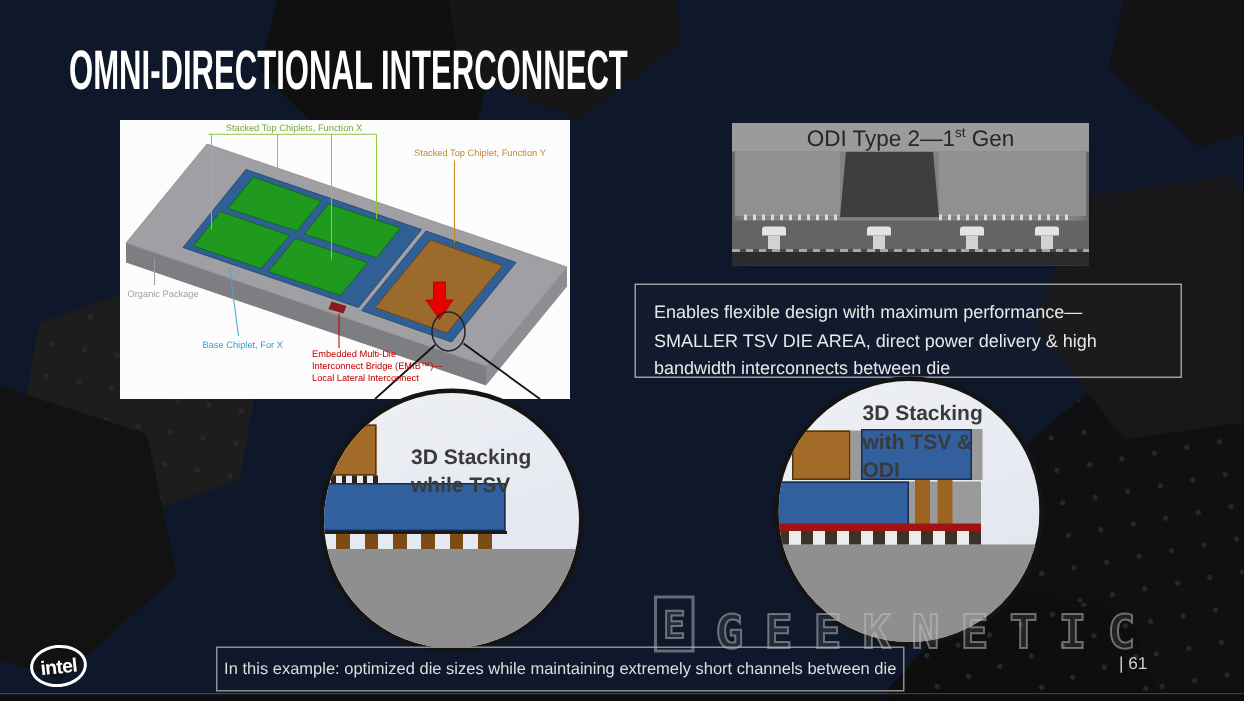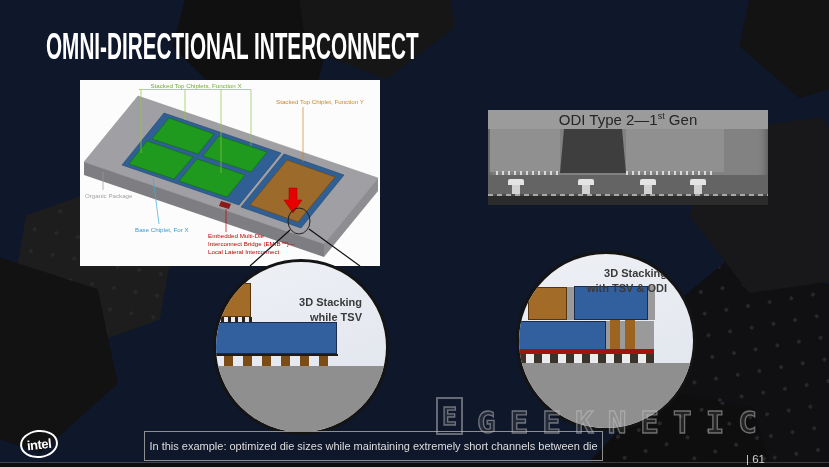--- a/index.html
+++ b/index.html
@@ -30,23 +30,23 @@
     position:absolute; left:46px; top:26px; z-index:10;
     color:#fff; font-size:37px; font-weight:bold; white-space:nowrap;
     transform:scaleX(.56); transform-origin:left top; letter-spacing:0;
   }
 
   
   .pkg-fig{ position:absolute; left:80px; top:80px; width:300px; height:186px;
     background:#fcfcfc; z-index:10; }
 
   
-  .sem{ position:absolute; left:488px; top:82px; width:280px; height:95px;
+  .sem{ position:absolute; left:488px; top:82px; width:238px; height:95px;
     background:#828282; overflow:hidden; z-index:10;
-    box-shadow:inset 0 0 10px rgba(0,0,0,.45);margin-top:28px; }
+    box-shadow:inset 0 0 10px rgba(0,0,0,.45); }
   .sem-topband{position:absolute;left:0;top:0;right:0;height:19px;background:#9b9b9b;}
   .sem-side-l{position:absolute;left:2px;top:19px;width:70px;height:43px;background:#909090;}
   .sem-side-r{position:absolute;left:138px;top:19px;width:98px;height:43px;background:#909090;}
   .sem-die{position:absolute;left:72px;top:19px;width:66px;height:44px;background:#3e3e3e;
     clip-path:polygon(6% 0,94% 0,100% 100%,0 100%);}
   .sem-dots-l{position:absolute;left:8px;top:61px;width:62px;height:4px;
     background:repeating-linear-gradient(90deg,#d8d8d8 0 2px,transparent 2px 6px);}
   .sem-dots-r{position:absolute;left:138px;top:61px;width:90px;height:4px;
     background:repeating-linear-gradient(90deg,#d8d8d8 0 2px,transparent 2px 6px);}
   .sem-mid{position:absolute;left:0;top:65px;right:0;height:20px;background:#646464;}
@@ -62,21 +62,21 @@
 
   
   .info-box{ position:absolute; left:423px; top:189px; width:365px; height:63px;
     border:1px solid #9c9c9c; z-index:10; color:#e8e8e8; font-size:12px;
     line-height:1.55; padding:9px 10px 0 12px; background:rgba(255,255,255,.015); }
 
   
   .callout{ position:absolute; border-radius:50%; border:3px solid #141414;
     background:linear-gradient(160deg,#eef0f5,#dfe3ec); overflow:hidden; z-index:20; }
   .callout > div{ position:absolute; }
-  .co-label{ text-align:right; font-size:11px; font-weight:bold; color:#3a3a3a; line-height:1.35; }
+  .co-label{ text-align:left; font-size:14px; font-weight:bold; color:#3a3a3a; line-height:1.35; }
   .callout-left{ left:213px; top:259px; width:176px; height:176px; }
   .lc-label{ left:58px; top:33px; width:88px; }
   .lc-brown{ left:1px; top:21px; width:34px; height:34px; background:#a26b28; border:1px solid #55360e; }
   .lc-ubump{ left:-2px; top:55px; width:42px; height:5px;
     background:repeating-linear-gradient(90deg,#2e2318 0 3px,transparent 3px 7px); }
   .lc-blue{ left:-11px; top:60px; width:132px; height:32px; background:#325f9e; border:1px solid #172c4e; }
   .lc-bumps{ left:-11px; top:92px; width:133px; height:12px; border-top:2px solid #241a10;
     background:repeating-linear-gradient(90deg,#7c4c16 0 9px,transparent 9px 19px); }
   .lc-substrate{ left:-12px; top:104px; width:210px; height:80px; background:#8f8f8f; }
 
@@ -92,21 +92,21 @@
   .rc-pillar2{ left:106px; top:66px; width:10px; height:32px; background:#9c6420; }
   .rc-red{ left:-9px; top:95px; width:144px; height:5px; background:#a31212; }
   .rc-bumps{ left:-9px; top:100px; width:144px; height:9px;
     background:repeating-linear-gradient(90deg,#ececec 0 8px,#3b3229 8px 16px); }
   .rc-substrate{ left:-12px; top:109px; width:210px; height:80px; background:#8f8f8f; }
 
   
   .footer-box{ position:absolute; left:144px; top:431px; width:459px; height:30px;
     border:1px solid #8f8f8f; z-index:30; display:flex; align-items:center;
     justify-content:center; color:#dddddd; font-size:11px; }
-  .page-num{ position:absolute; left:746px; top:437px; color:#cfcfcf; font-size:11.5px; z-index:30;margin-top:16px; }
+  .page-num{ position:absolute; left:746px; top:437px; color:#cfcfcf; font-size:11.5px; z-index:30; }
   .intel-logo{ position:absolute; left:20px; top:430px; width:38px; height:28px;
     border:2px solid #fff; border-radius:50%; z-index:30; display:flex;
     align-items:center; justify-content:center; transform:rotate(-6deg);
     color:#fff; font-size:13px; font-weight:bold; letter-spacing:-.5px; }
 
   
   .watermark{ position:absolute; left:436px; top:392px; z-index:40;
     display:flex; align-items:center; gap:14px; pointer-events:none; }
   .wm-box{ width:27px; height:38px; border:2px solid rgba(190,190,190,.5);
     display:flex; align-items:center; justify-content:center; }
@@ -208,20 +208,21 @@
         <div class="cap"></div>
         <div class="stem"></div>
       </div>
     <div class="sem-baseline"></div>
     <div class="sem-base"></div>
     <div class="sem-title">
       <span>ODI Type 2—1</span><sup>st</sup><span> Gen</span>
     </div>
   </div>
 
+  <div class="info-box">Enables flexible design with maximum performance—SMALLER TSV DIE AREA, direct power delivery &amp; high bandwidth interconnects between die</div>
 
   <div class="callout callout-left">
     <div class="lc-substrate"></div>
     <div class="lc-blue"></div>
     <div class="lc-bumps"></div>
     <div class="lc-brown"></div>
     <div class="lc-ubump"></div>
     <div class="co-label lc-label">
       <div>3D Stacking</div>
       <div>while TSV</div>

